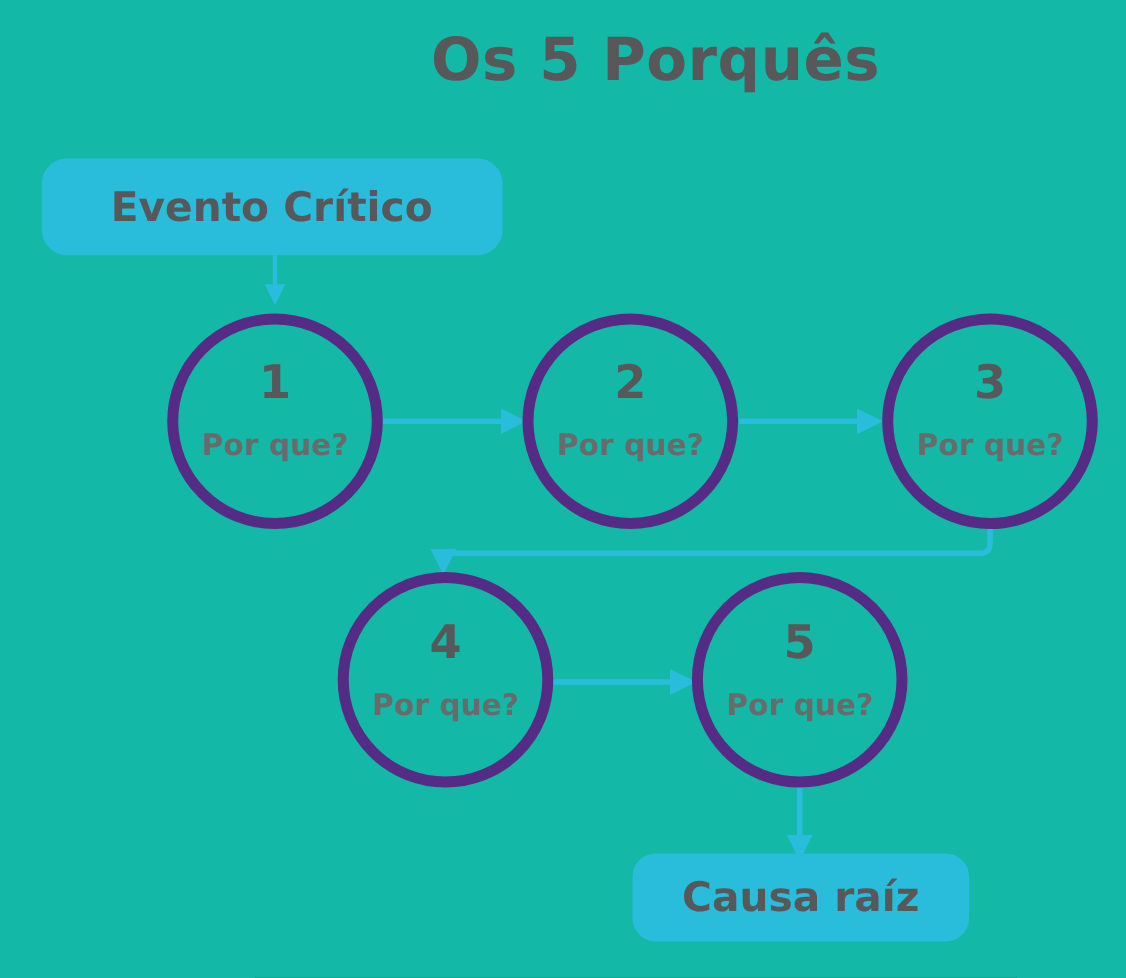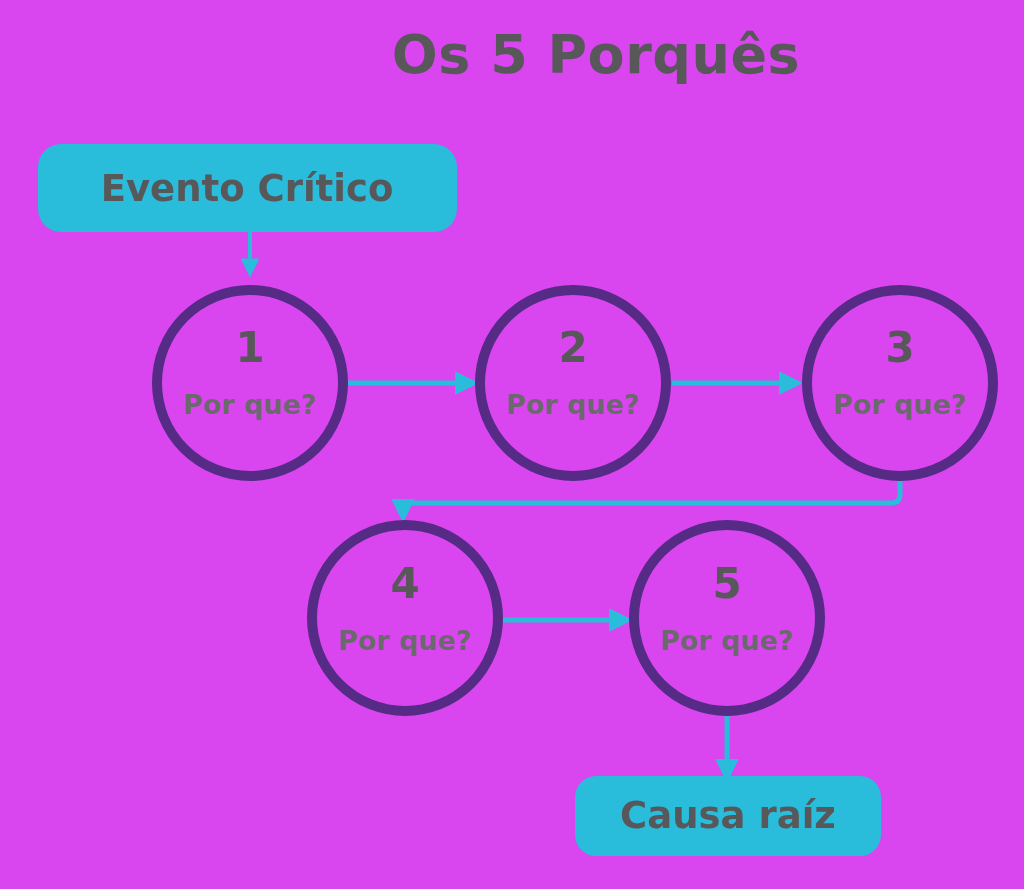--- a/index.html
+++ b/index.html
@@ -10,21 +10,21 @@
   body {
     width: 1024px;
     height: 889px;
     overflow: hidden;
     font-family: "DejaVu Sans", sans-serif;
   }
   #canvas {
     position: relative;
     width: 1024px;
     height: 889px;
-    background: #d946ef;
+    background: #14b8a6;
   }
   svg.diagram {
     position: absolute;
     top: 0;
     left: 0;
     width: 1024px;
     height: 889px;
     display: block;
   }
   .title-text {

